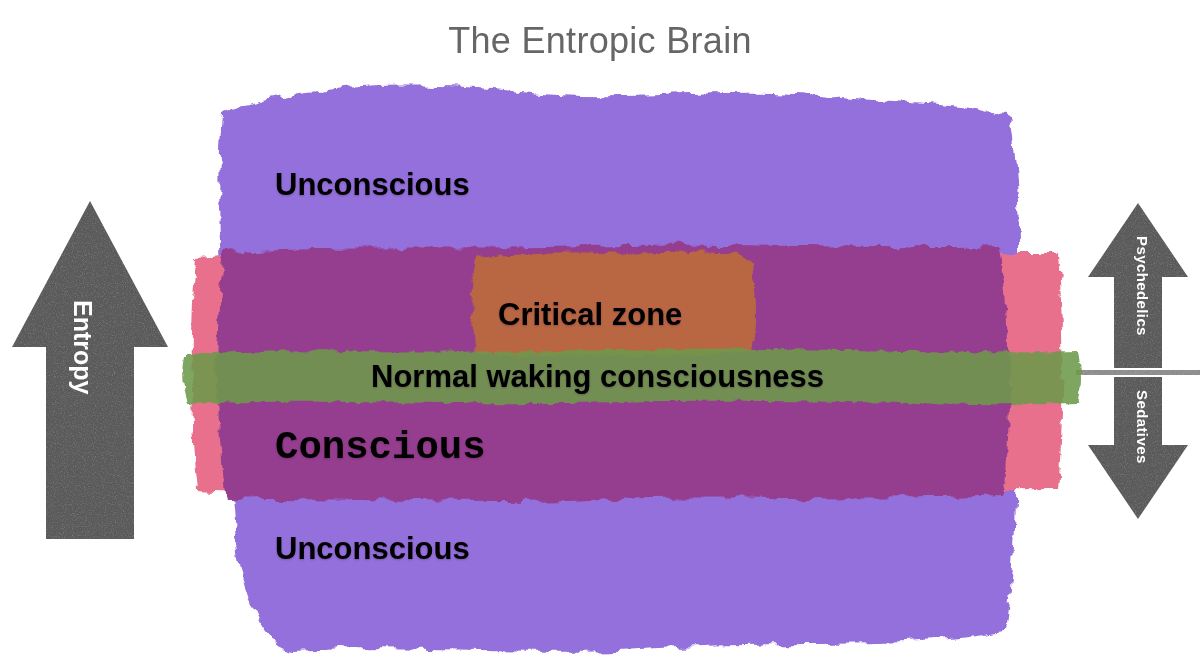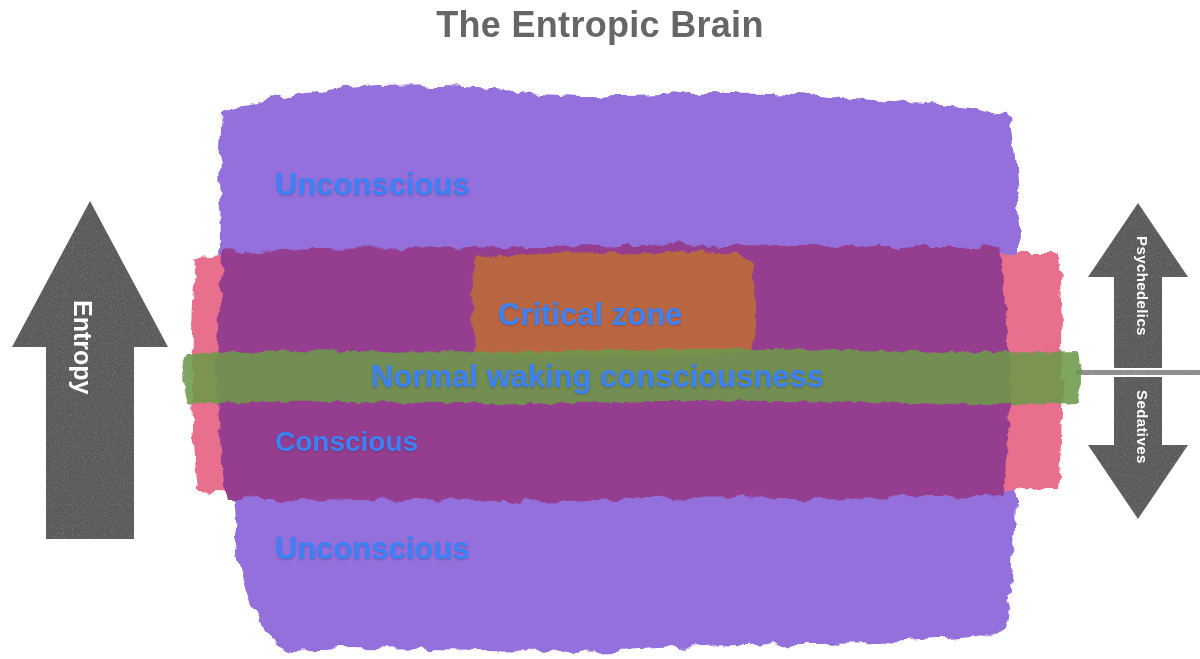--- a/index.html
+++ b/index.html
@@ -20,37 +20,37 @@
     width: 1200px;
     height: 659px;
   }
   #page-title {
     position: absolute;
     left: 0;
     top: 0;
     width: 1200px;
     text-align: center;
     font-size: 36px;
-    font-weight: bold;
+    font-weight: normal;
     color: #666666;
     letter-spacing: 0.3px;
     line-height: 44px;
-    padding-top: 3px;
+    padding-top: 19px;
     user-select: none;
   }
   #diagram-svg {
     position: absolute;
     left: 0;
     top: 0;
     width: 1200px;
     height: 659px;
   }
   .zone-label {
     position: absolute;
-    color: #3b82f6;
+    color: #000000;
     font-weight: bold;
     white-space: nowrap;
     user-select: none;
     text-shadow: 0 1px 2px rgba(60,20,70,0.30);
   }
   #label-unconscious-top {
     left: 275px;
     top: 167px;
     font-size: 31px;
   }
@@ -60,21 +60,22 @@
     font-size: 31px;
   }
   #label-normal-waking {
     left: 371px;
     top: 359px;
     font-size: 31px;
   }
   #label-conscious {
     left: 275px;
     top: 426px;
-    font-size: 28px;
+    font-size: 39px;
+    font-family: Liberation Mono, monospace;
   }
   #label-unconscious-bottom {
     left: 275px;
     top: 531px;
     font-size: 31px;
   }
   .axis-label {
     position: absolute;
     color: #ffffff;
     font-weight: bold;

